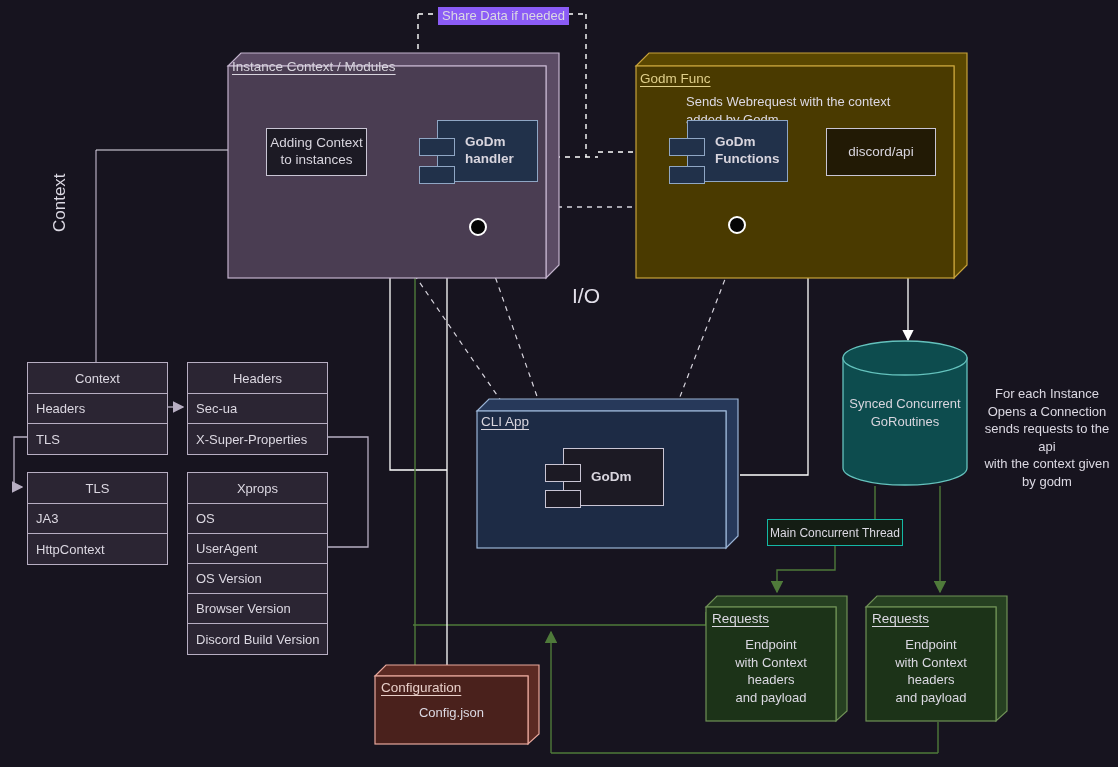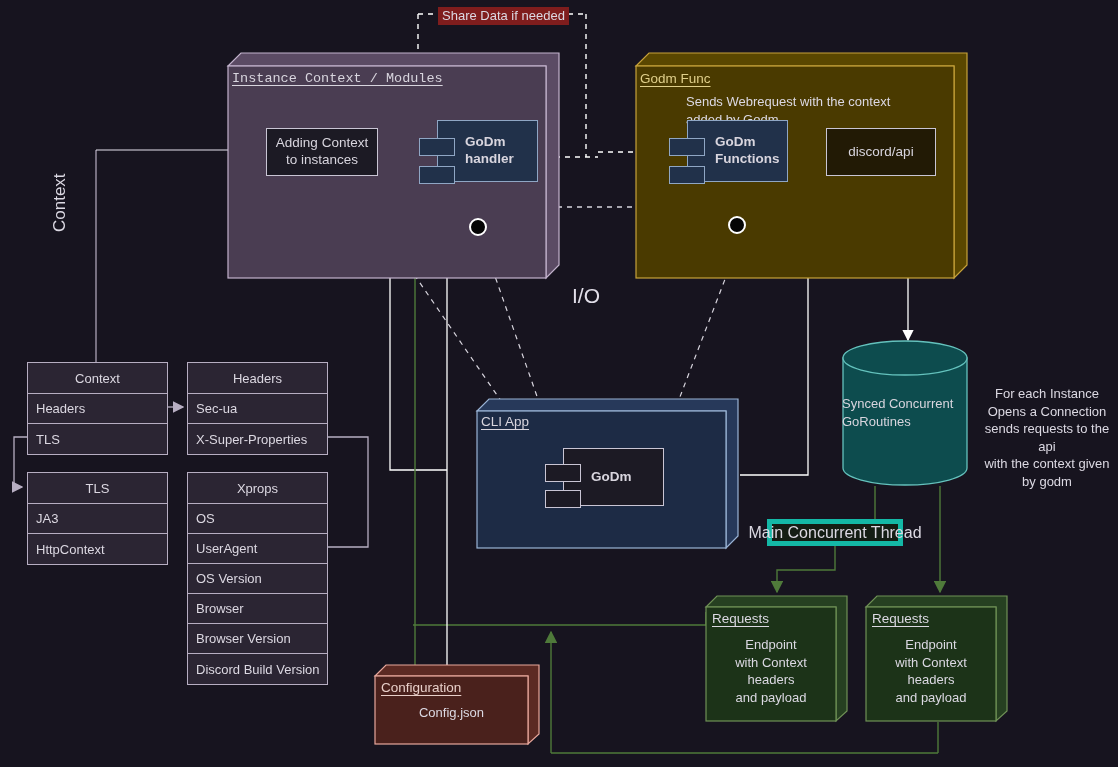--- a/index.html
+++ b/index.html
@@ -121,20 +121,21 @@
 
   
   .cyl {
     position: absolute;
   }
   .cyl .lbl {
     position: absolute;
     left: 0; right: 0;
     top: 50%;
     transform: translateY(-50%);
+    text-align: center;
     font-size: 13px;
     color: #d8d5de;
     line-height: 1.35;
     white-space: pre-line;
   }
 
   
   .txt {
     position: absolute;
     color: #dcd9e3;
@@ -149,24 +150,24 @@
     height: 18px;
     border-radius: 50%;
     background: #050505;
     border: 2px solid #ffffff;
     box-sizing: border-box;
   }
 
   .tagbox {
     position: absolute;
     box-sizing: border-box;
-    border: 5px solid #14b8a6;
+    border: 1px solid #14b8a6;
     background: #141d14;
     color: #dcd9e3;
-    font-size: 16px;
+    font-size: 12px;
     display: flex;
     align-items: center;
     justify-content: center;
     padding: 0 8px;
     white-space: nowrap;
   }
 </style>
 </head>
 <body>
 
@@ -251,21 +252,21 @@
     <path d="M27,437 L14,437 L14,487 L22,487" stroke="#b7aec2" stroke-width="1.3" fill="none" marker-end="url(#arrP)"></path>
 
     <path d="M328,437 L368,437 L368,547 L192,547" stroke="#b7aec2" stroke-width="1.3" fill="none" marker-end="url(#arrP)"></path>
   </svg>
 
   <div class="pkg" style="left:228px; top:53px; width:332px; height:226px;">
     <svg class="depth" width="332" height="226">
       <polygon points="0,13 13,0 331,0 331,212 318,225 318,13" fill="#5b4b64" stroke="#c3b3cd" stroke-width="1.2"></polygon>
       <rect x="0" y="13" width="318" height="212" fill="#4a3d52" stroke="#c3b3cd" stroke-width="1.2"></rect>
     </svg>
-    <div class="title" style="color:#d8d5de; left:4px; top:18px;font-family:Liberation Mono, monospace;">Instance Context / Modules</div>
+    <div class="title" style="color:#d8d5de; left:4px; top:6px;">Instance Context / Modules</div>
   </div>
 
   <div class="pkg" style="left:636px; top:53px; width:332px; height:226px;">
     <svg class="depth" width="332" height="226">
       <polygon points="0,13 13,0 331,0 331,212 318,225 318,13" fill="#5a4700" stroke="#c7a23a" stroke-width="1.2"></polygon>
       <rect x="0" y="13" width="318" height="212" fill="#4a3a00" stroke="#c7a23a" stroke-width="1.2"></rect>
     </svg>
     <div class="title" style="color:#e0cf8a; left:4px; top:18px;">Godm Func</div>
     <div class="txt" style="left:50px; top:40px; width:230px; text-align:left; color:#dcd9e3;">Sends Webrequest with the context
 added by Godm</div>
@@ -305,21 +306,21 @@
       <polygon points="0,11 11,0 141,0 141,115 130,125 130,11" fill="#264021" stroke="#6f9156" stroke-width="1.2"></polygon>
       <rect x="0" y="11" width="130" height="114" fill="#1c3318" stroke="#6f9156" stroke-width="1.2"></rect>
     </svg>
     <div class="title" style="color:#dcd9e3; left:6px; top:15px;">Requests</div>
     <div class="txt" style="left:0; top:40px; width:130px; text-align:center;">Endpoint
 with Context
 headers
 and payload</div>
   </div>
 
-  <div class="rect" style="left:266px; top:128px; width:112px; height:48px;">Adding Context
+  <div class="rect" style="left:266px; top:128px; width:101px; height:48px;">Adding Context
 to instances</div>
 
   <div class="component" style="left:419px; top:120px; width:119px; height:62px;">
     <div class="body"></div>
     <div class="tab t1"></div>
     <div class="tab t2"></div>
     <div class="lbl">GoDm
 handler</div>
   </div>
 
@@ -370,26 +371,25 @@
     <div class="th">TLS</div>
     <div class="td">JA3</div>
     <div class="td">HttpContext</div>
   </div>
 
   <div class="table" style="left:187px; top:472px; width:141px;">
     <div class="th">Xprops</div>
     <div class="td">OS</div>
     <div class="td">UserAgent</div>
     <div class="td">OS Version</div>
-    <div class="td">Browser</div>
     <div class="td">Browser Version</div>
     <div class="td">Discord Build Version</div>
   </div>
 
-  <div class="txt" style="left:438px; top:7px; background:#7f1d1d; padding:0 4px;">Share Data if needed</div>
+  <div class="txt" style="left:438px; top:7px; background:#8b5cf6; padding:0 4px;">Share Data if needed</div>
 
   <div class="txt" style="left:572px; top:282px; font-size:21px; color:#e2dfe9;">I/O</div>
 
   <div class="txt" style="left:49px; top:232px; font-size:17px; transform:rotate(-90deg); transform-origin:left top; white-space:nowrap;">Context</div>
 
 
   <div class="txt" style="left:982px; top:385px; width:130px; text-align:center;">For each Instance
 Opens a Connection
 sends requests to the api
 with the context given

